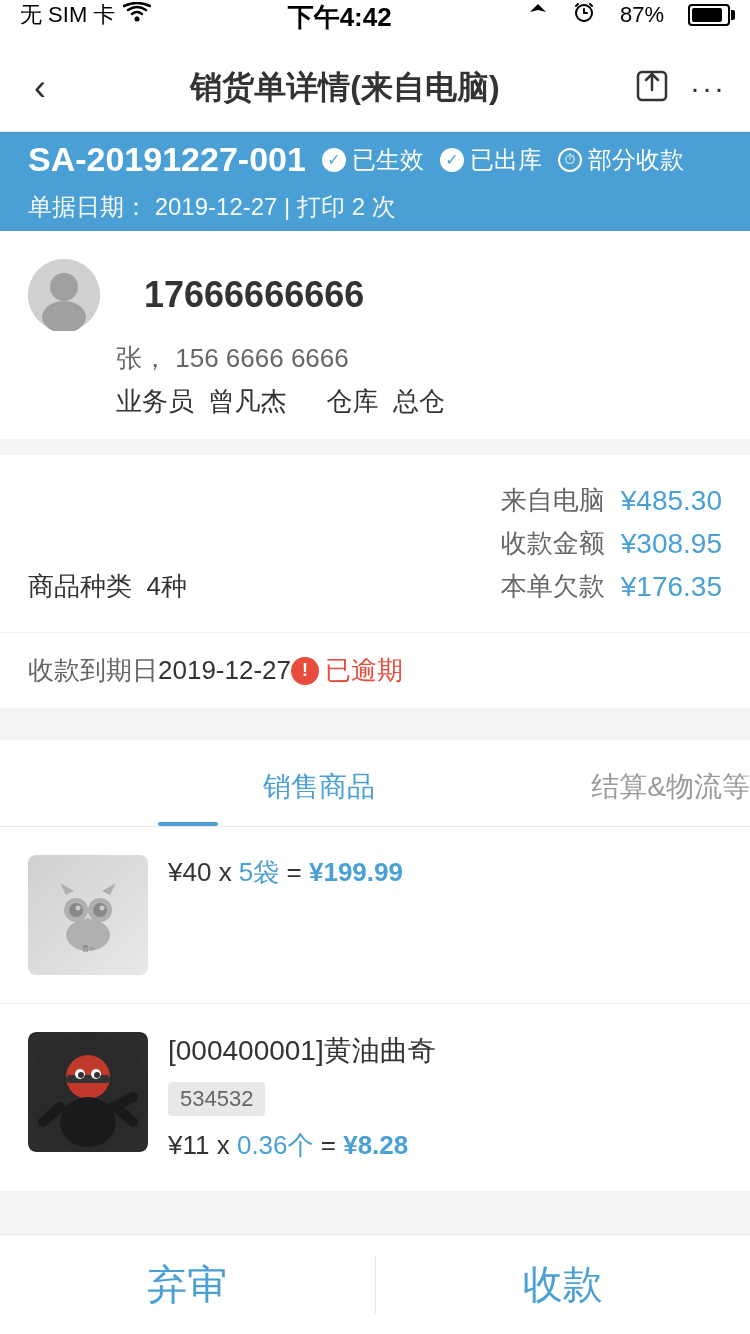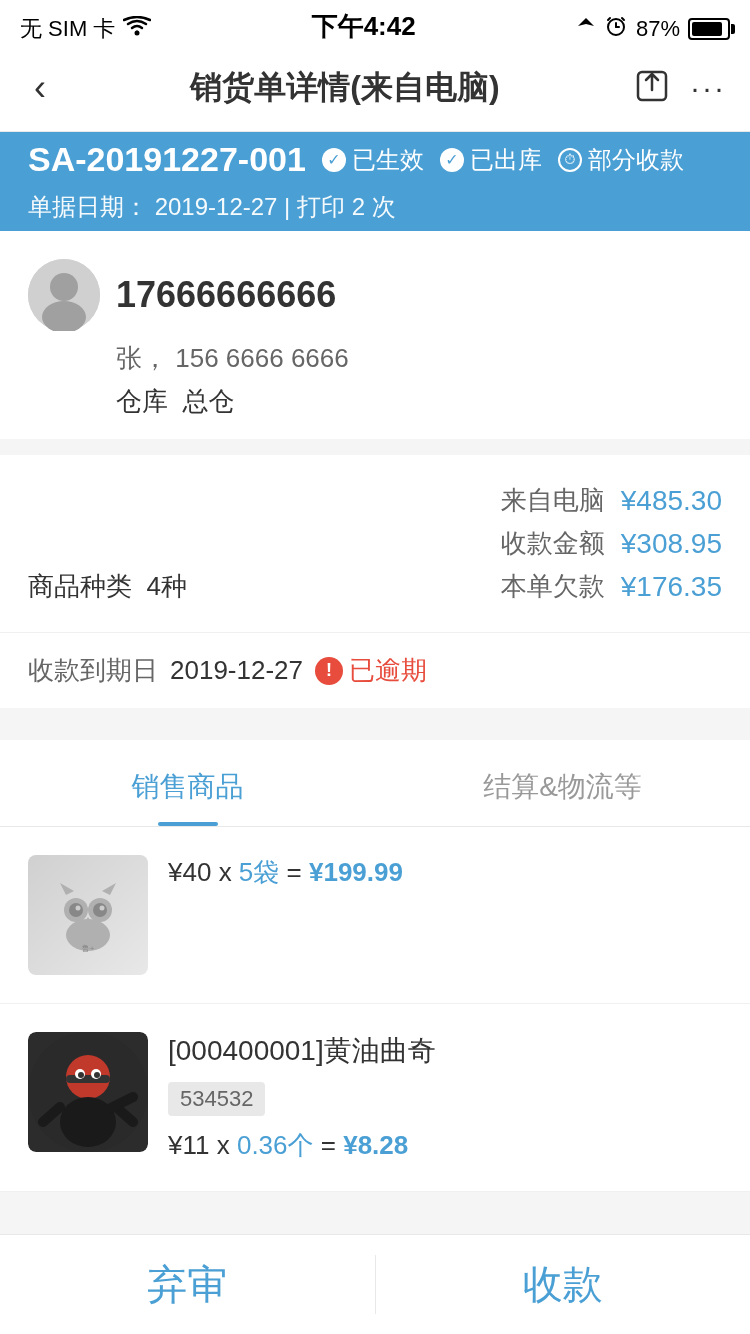--- a/index.html
+++ b/index.html
@@ -12,29 +12,29 @@
       position: relative;
       overflow-x: hidden;
     }
 
     
     .status-bar {
       width: 750px;
       height: 44px;
       background: #fff;
       display: flex;
-      align-items: flex-end;
+      align-items: flex-start;
       justify-content: space-between;
       padding: 0 20px;
       font-size: 24px;
       font-weight: 500;
     }
     .status-left { display: flex; align-items: center; gap: 8px; font-size: 22px; }
     .status-center { font-size: 26px; font-weight: 600; }
-    .status-right { display: flex; align-items: center; gap: 8px; font-size: 22px; }
+    .status-right { display: flex; align-items: center; gap: 24px; font-size: 22px; }
     .battery-icon {
       width: 42px; height: 22px;
       border: 2px solid #000;
       border-radius: 4px;
       position: relative;
       display: inline-flex;
       align-items: center;
       padding: 2px;
     }
     .battery-icon::after {
@@ -157,20 +157,21 @@
       border-radius: 50%;
       display: flex;
       align-items: center;
       justify-content: center;
       flex-shrink: 0;
     }
     .customer-name {
       font-size: 36px;
       font-weight: 600;
       color: #333;
+      margin-left: 28px;
     }
     .customer-detail {
       font-size: 26px;
       color: #666;
       margin-left: 88px;
       margin-bottom: 8px;
     }
     .customer-meta {
       display: flex;
       gap: 40px;
@@ -221,21 +222,20 @@
     .stat-label { color: #666; }
     .stat-value { color: #4a9fd4; font-size: 28px; }
 
     
     .due-section {
       background: #fff;
       padding: 20px 28px;
       border-top: 1px solid #f0f0f0;
       display: flex;
       align-items: center;
-      gap: 12px;
     }
     .due-label { font-size: 26px; color: #666; }
     .due-date { font-size: 26px; color: #333; }
     .overdue-badge {
       display: flex;
       align-items: center;
       gap: 6px;
       background: transparent;
     }
     .overdue-icon {
@@ -255,21 +255,21 @@
     .tabs-section {
       background: #fff;
       margin-top: 16px;
       border-bottom: 1px solid #e8e8e8;
     }
     .tabs-row {
       display: flex;
     }
     .tab-item {
       flex: 1;
-      text-align: center;
+      text-align: right;
       padding: 28px 0 20px;
       font-size: 28px;
       color: #999;
       position: relative;
       cursor: pointer;
     }
     .tab-item.active {
       color: #4a9fd4;
     }
     .tab-item.active::after {
@@ -451,20 +451,24 @@
       </svg>
     </div>
     <span class="customer-name">17666666666</span>
   </div>
   <div class="customer-detail">
     <span>张，</span>
     <span>156 6666 6666</span>
   </div>
   <div class="customer-meta">
     <div>
+      <span>业务员</span>&nbsp;
+      <span>曾凡杰</span>
+    </div>
+    <div>
       <span>仓库</span>&nbsp;
       <span>总仓</span>
     </div>
   </div>
 </div>
 
 <div class="divider"></div>
 
 <div class="stats-section">
   <div class="stats-row">

